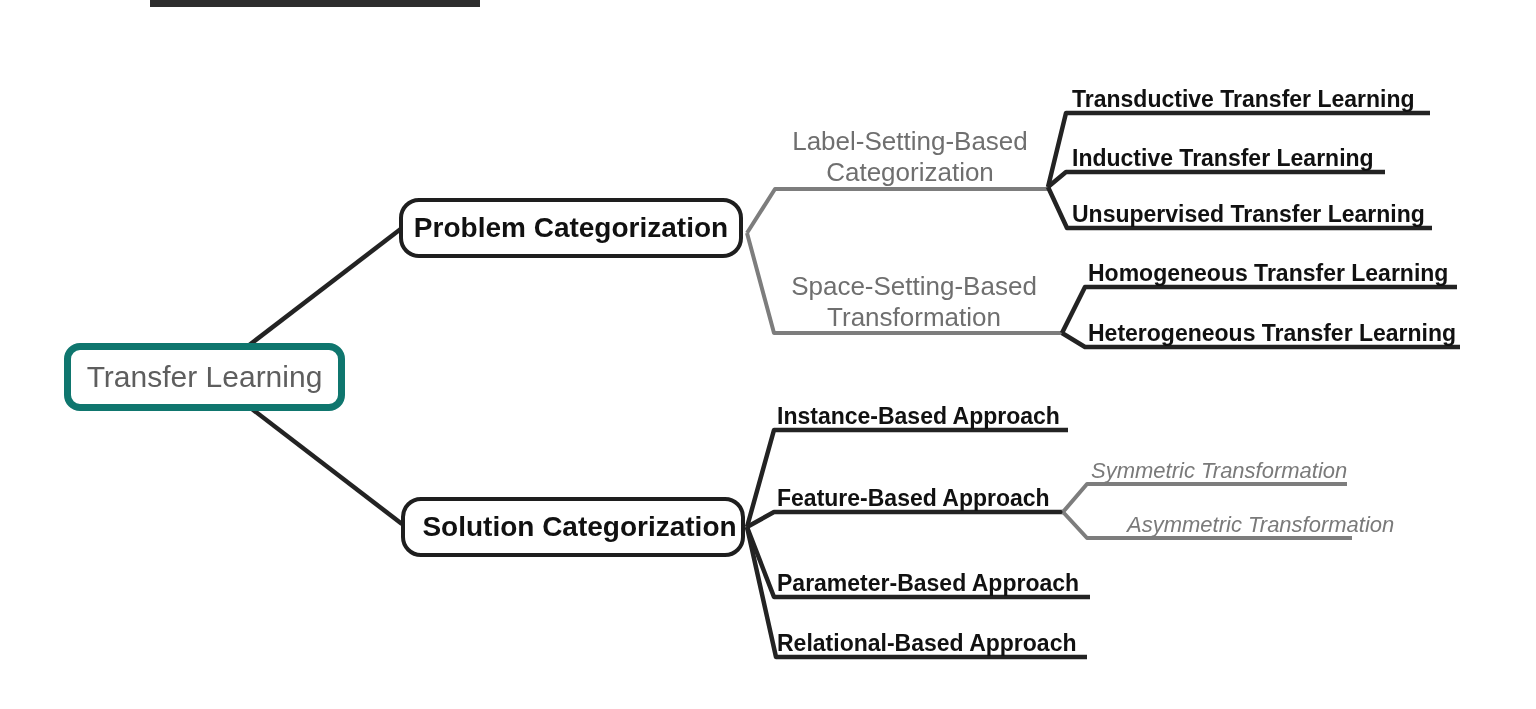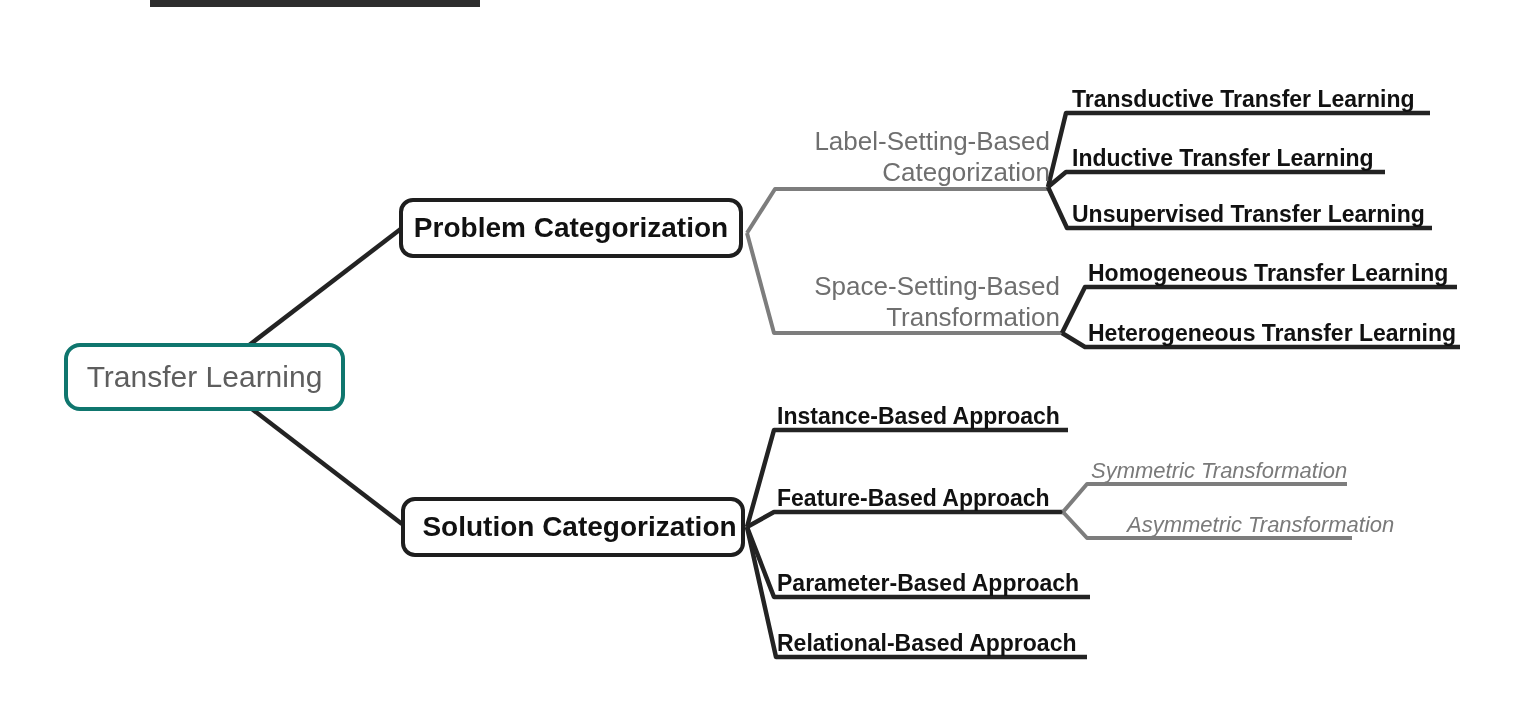--- a/index.html
+++ b/index.html
@@ -40,40 +40,40 @@
     position: absolute;
     display: flex;
     align-items: center;
     justify-content: center;
     background: #ffffff;
     box-sizing: border-box;
     white-space: nowrap;
   }
   .root-box {
     left: 64px; top: 343px; width: 281px; height: 68px;
-    border: 4px solid #0f766e;
+    border: 7px solid #0f766e;
     border-radius: 16px;
     font-size: 30px;
     color: #5e5e5e;
   }
   .branch-box {
     width: 344px; height: 60px;
     border: 4px solid #1e1e1e;
-    border-radius: 14px;
+    border-radius: 20px;
     font-size: 28px;
     font-weight: bold;
     color: #111111;
   }
   .problem-box  { left: 399px; top: 198px; }
   .solution-box { left: 401px; top: 497px; padding-left: 13px; }
 
   
   .gray-parent {
     position: absolute;
-    text-align: right;
+    text-align: center;
     font-size: 26px;
     line-height: 31px;
     color: #6f6f6f;
   }
   .label-setting { left: 770px; top: 126px; width: 280px; }
   .space-setting { left: 768px; top: 271px; width: 292px; }
 
   
   .leaf {
     position: absolute;

